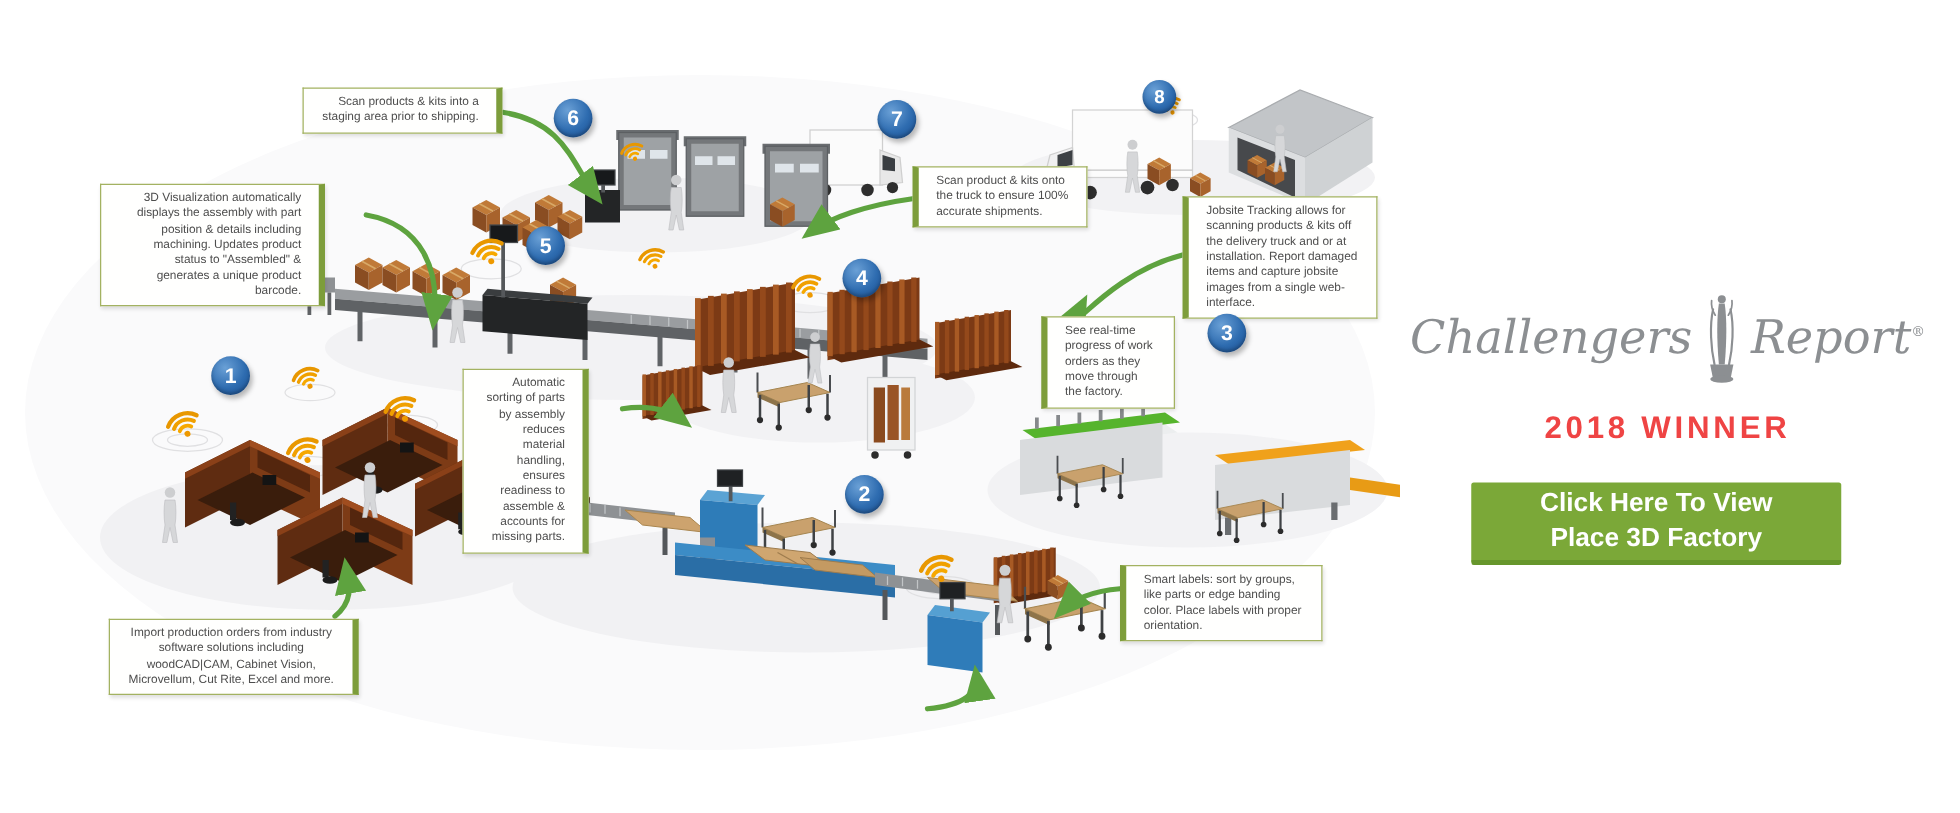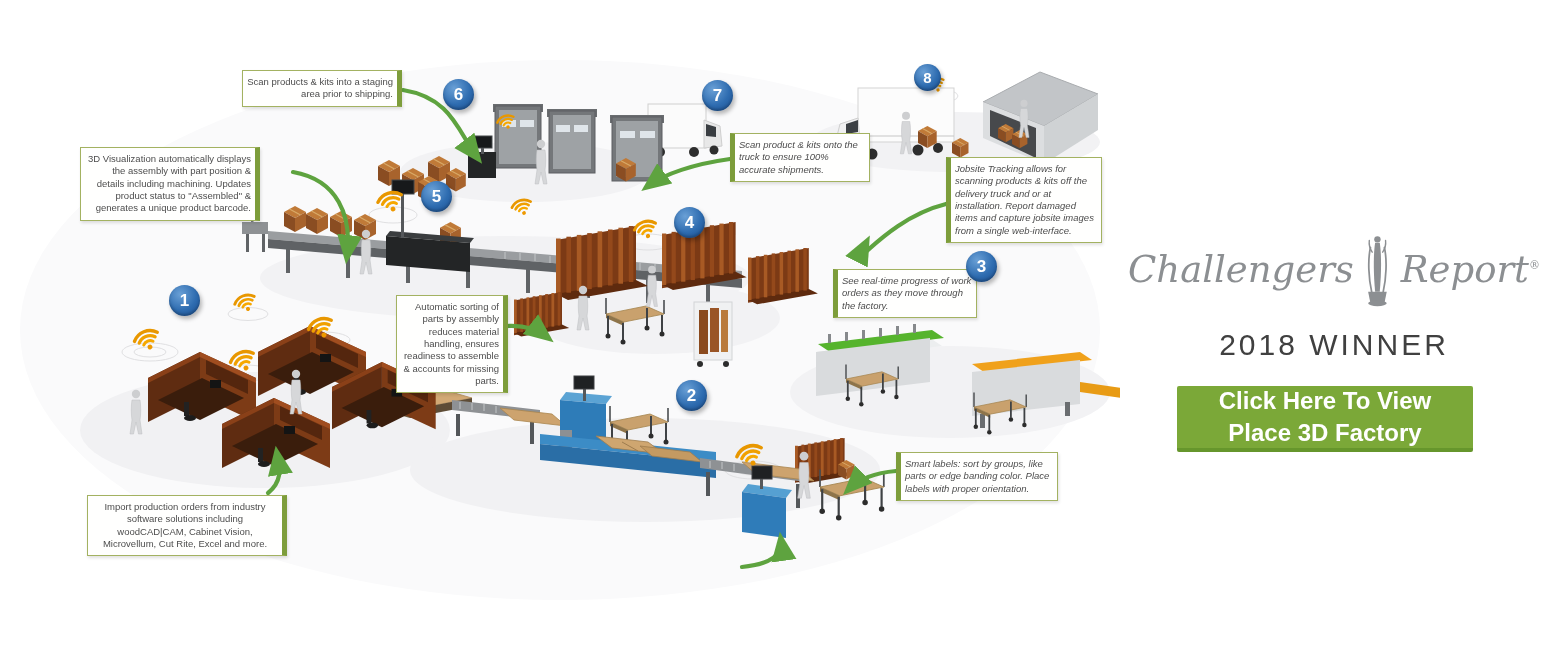--- a/index.html
+++ b/index.html
@@ -1,43 +1,43 @@
 <!DOCTYPE html>
 <html><head>
 <meta charset="utf-8">
 <style>
   html,body{margin:0;padding:0;background:#fff;}
   .stage{position:relative;width:1568px;height:650px;background:#ffffff;overflow:hidden;
          font-family:"Liberation Sans",sans-serif;}
 
   
   .callout{position:absolute;background:#fffffe;border:1px solid #a3b261;
-           box-shadow:1px 2px 3px rgba(0,0,0,.12);padding:5px 4px;
+           box-shadow:1px 2px 3px rgba(0,0,0,.12);padding:5px 14px;
            font-size:9.5px;line-height:1.3;color:#4d4d4d;box-sizing:border-box;}
   .acc-r{border-right:5px solid #7d9d3b;text-align:right;}
-  .acc-l{border-left:5px solid #7d9d3b;text-align:left;font-style:italic;}
+  .acc-l{border-left:5px solid #7d9d3b;text-align:left;}
   .acc-c{border-right:5px solid #7d9d3b;text-align:center;margin-left:19px;}
 
   
   .marker{position:absolute;width:31px;height:31px;border-radius:50%;
           background:radial-gradient(circle at 36% 30%, #6aa0d6 0%, #2e6cb0 55%, #1b4f92 100%);
           color:#fff;font-weight:bold;font-size:17px;display:flex;align-items:center;justify-content:center;
           box-shadow:2px 3px 4px rgba(0,0,0,.28), inset 0 -2px 3px rgba(0,0,0,.25);}
   .marker.small{width:27px;height:27px;font-size:15px;}
 
   
   .award{position:absolute;left:1128px;top:208px;width:412px;text-align:center;color:#8c8f92;}
   .award-row{display:flex;justify-content:center;align-items:center;gap:6px;height:122px;}
   .script{font-family:"DejaVu Serif",serif;font-style:italic;font-size:37px;color:#8c8f92;white-space:nowrap;}
   .script sup{font-size:11px;font-style:normal;vertical-align:super;}
-  .award-winner{font-size:30px;letter-spacing:3px;margin-top:-2px;color:#404040;}
+  .award-winner{font-size:25px;letter-spacing:3px;margin-top:-2px;color:#ef4444;font-weight:bold;}
 
   
   .cta{position:absolute;left:1177px;top:386px;width:296px;height:62px;background:#7ba838;
-       border-bottom:4px solid #66962c;border-radius:2px;color:#fff;font-weight:bold;font-size:24px;
+       border-bottom:4px solid #66962c;border-radius:2px;color:#fff;font-weight:bold;font-size:21px;
        text-align:center;display:flex;flex-direction:column;justify-content:center;line-height:1.35;cursor:pointer;}
 </style>
 </head>
 <body>
 
 <div class="stage">
 
   <svg width="1120" height="650" viewBox="0 0 1120 650" style="position:absolute;left:0;top:0;">
     <defs>
       <marker id="ah" orient="auto" markerWidth="9" markerHeight="8" refX="5" refY="3">
@@ -349,24 +349,24 @@
       <path d="M 730,159 C 694,164 664,174 648,186" marker-end="url(#ah)"></path>
       <path d="M 946,204 C 882,220 846,282 866,243" marker-end="url(#ah)"></path>
       <path d="M 268,493 C 284,480 279,466 277,454" marker-end="url(#ah)"></path>
       <path d="M 742,567 C 772,564 783,554 781,540" marker-end="url(#ah)"></path>
       <path d="M 896,471 C 872,473 858,480 849,489" marker-end="url(#ah)"></path>
     </g>
   </svg>
 
   <div class="callout acc-r" style="left:242px;top:70px;width:160px"><span>Scan products &amp; kits into a staging area prior to shipping.</span></div>
   <div class="callout acc-r" style="left:80px;top:147px;width:180px"><span>3D Visualization automatically displays the assembly with part position &amp; details including machining. Updates product status to "Assembled" &amp; generates a unique product barcode.</span></div>
-  <div class="callout acc-r" style="left:396px;top:295px;width:112px"><span>Automatic sorting of parts by assembly reduces material handling, ensures readiness to assemble &amp; accounts for missing parts.</span></div>
+  <div class="callout acc-r" style="left:370px;top:295px;width:101px"><span>Automatic sorting of parts by assembly reduces material handling, ensures readiness to assemble &amp; accounts for missing parts.</span></div>
   <div class="callout acc-l" style="left:730px;top:133px;width:140px"><span>Scan product &amp; kits onto the truck to ensure 100% accurate shipments.</span></div>
   <div class="callout acc-l" style="left:946px;top:157px;width:156px"><span>Jobsite Tracking allows for scanning products &amp; kits off the delivery truck and or at installation.  Report damaged items and capture jobsite images from a single web-interface.</span></div>
-  <div class="callout acc-l" style="left:833px;top:269px;width:144px"><span>See real-time progress of work orders as they move through the factory.</span></div>
+  <div class="callout acc-l" style="left:833px;top:253px;width:107px"><span>See real-time progress of work orders as they move through the factory.</span></div>
   <div class="callout acc-l" style="left:896px;top:452px;width:162px"><span>Smart labels: sort by groups, like parts or edge banding color. Place labels with proper orientation.</span></div>
   <div class="callout acc-c" style="left:68px;top:495px;width:200px"><span>Import production orders from industry software solutions including woodCAD|CAM, Cabinet Vision, Microvellum, Cut Rite, Excel and more.</span></div>
 
   <div class="marker" style="left:169px;top:285px">1</div>
   <div class="marker" style="left:676px;top:380px">2</div>
   <div class="marker" style="left:966px;top:251px">3</div>
   <div class="marker" style="left:674px;top:207px">4</div>
   <div class="marker" style="left:421px;top:181px">5</div>
   <div class="marker" style="left:443px;top:79px">6</div>
   <div class="marker" style="left:702px;top:80px">7</div>

